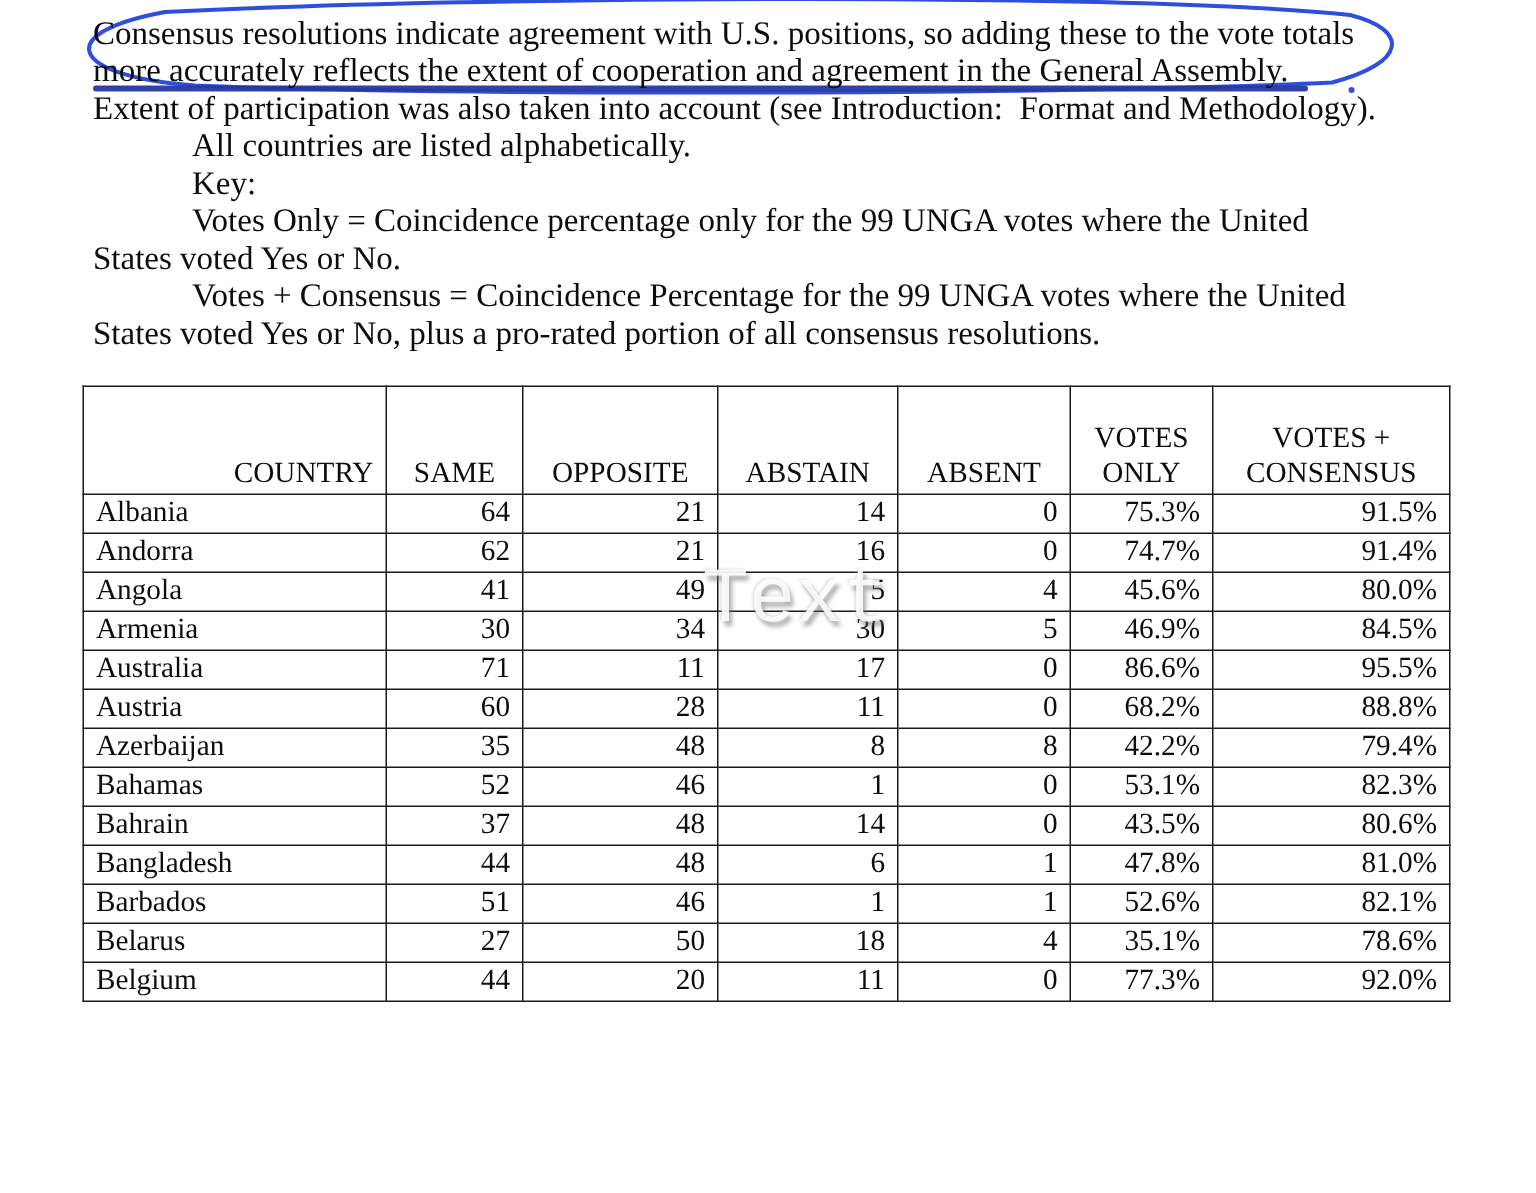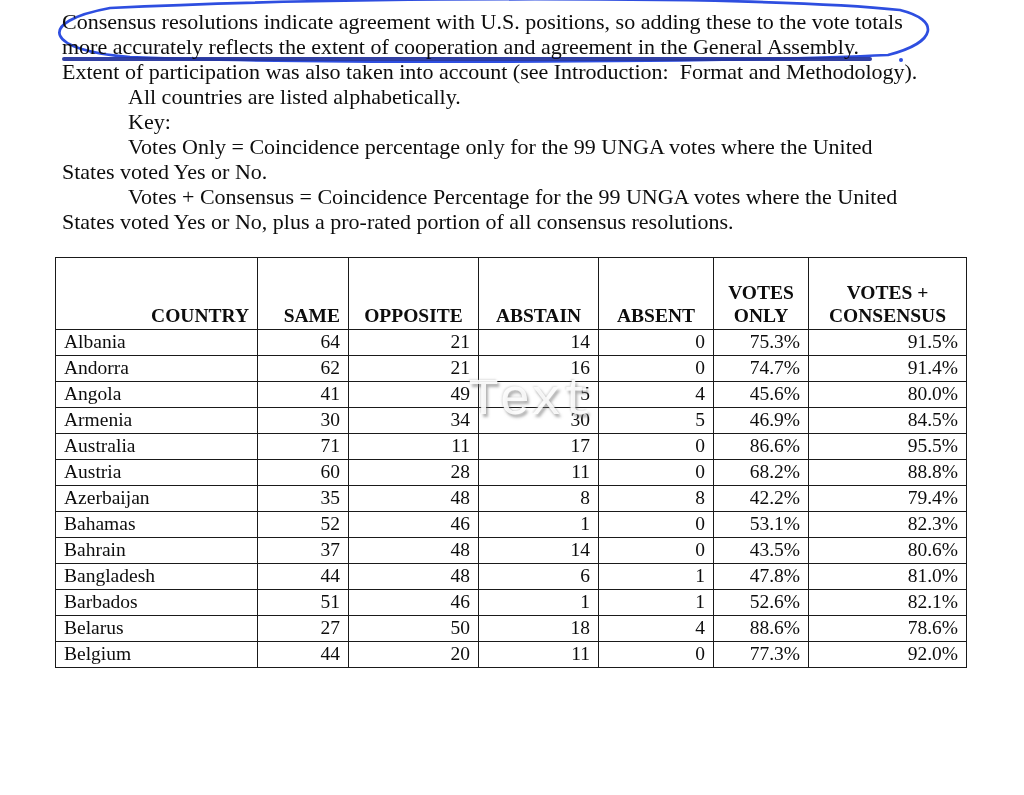--- a/index.html
+++ b/index.html
@@ -49,21 +49,21 @@
     font-size: 19.5px;
   }
   .votes-table th, .votes-table td {
     border: 1.6px solid #1a1a1a;
     vertical-align: bottom;
     padding: 0 8px 2px 8px;
     overflow: hidden;
   }
   .votes-table thead tr { height: 72px; }
   .votes-table th {
-    font-weight: bold;
+    font-weight: normal;
     text-align: center;
     line-height: 23px;
   }
   .votes-table th.col-country { text-align: right; }
   .votes-table tbody tr { height: 26px; }
   .votes-table tbody tr.tall { height: 51px; }
   .votes-table td { line-height: 23px; }
   .votes-table td.cell-country { text-align: left; white-space: pre-line; }
   .votes-table td.cell-num { text-align: right; }
 
@@ -106,21 +106,21 @@
         <col style="width: 115px;">
         <col style="width: 95px;">
         <col style="width: 158px;">
       </colgroup>
     <thead>
       <tr id="header-row">
           <th class="col-country">
             <span style="display: block;">COUNTRY</span>
           </th>
           <th class="col-same">
-            <span style="display: block; text-align: right;">SAME</span>
+            <span style="display: block;">SAME</span>
           </th>
           <th class="col-opposite">
             <span style="display: block;">OPPOSITE</span>
           </th>
           <th class="col-abstain">
             <span style="display: block;">ABSTAIN</span>
           </th>
           <th class="col-absent">
             <span style="display: block;">ABSENT</span>
           </th>
@@ -233,21 +233,21 @@
           <td class="cell-num">1</td>
           <td class="cell-num">52.6%</td>
           <td class="cell-num">82.1%</td>
         </tr>
         <tr>
           <td class="cell-country">Belarus</td>
           <td class="cell-num">27</td>
           <td class="cell-num">50</td>
           <td class="cell-num">18</td>
           <td class="cell-num">4</td>
-          <td class="cell-num">88.6%</td>
+          <td class="cell-num">35.1%</td>
           <td class="cell-num">78.6%</td>
         </tr>
         <tr>
           <td class="cell-country">Belgium</td>
           <td class="cell-num">44</td>
           <td class="cell-num">20</td>
           <td class="cell-num">11</td>
           <td class="cell-num">0</td>
           <td class="cell-num">77.3%</td>
           <td class="cell-num">92.0%</td>

